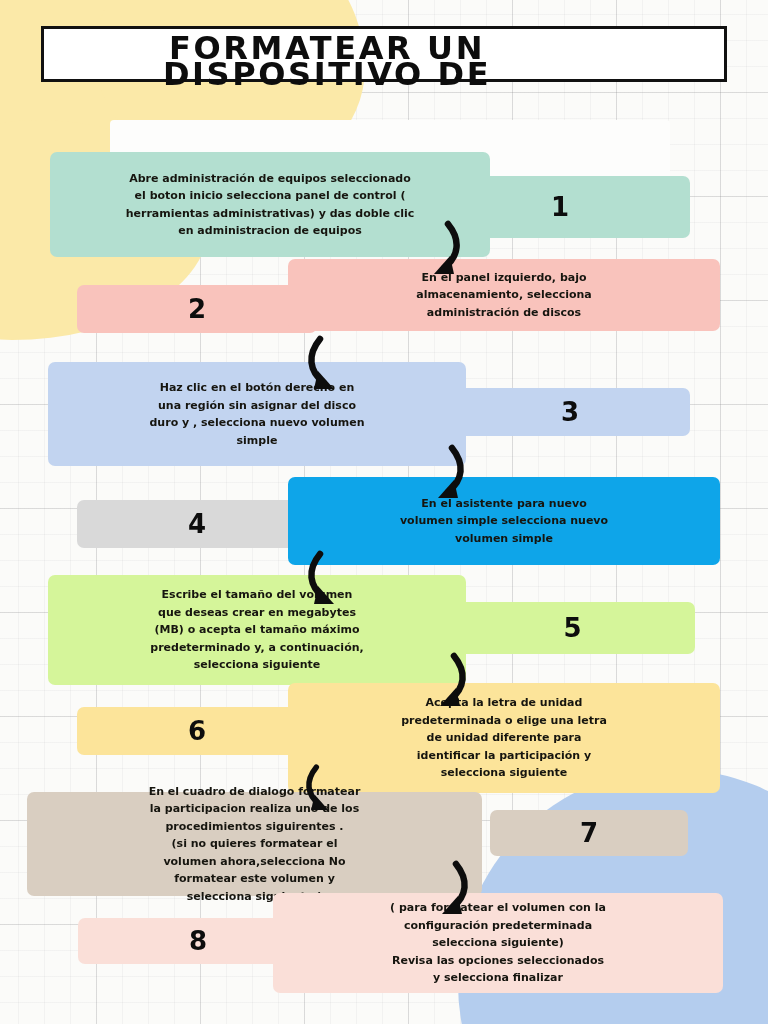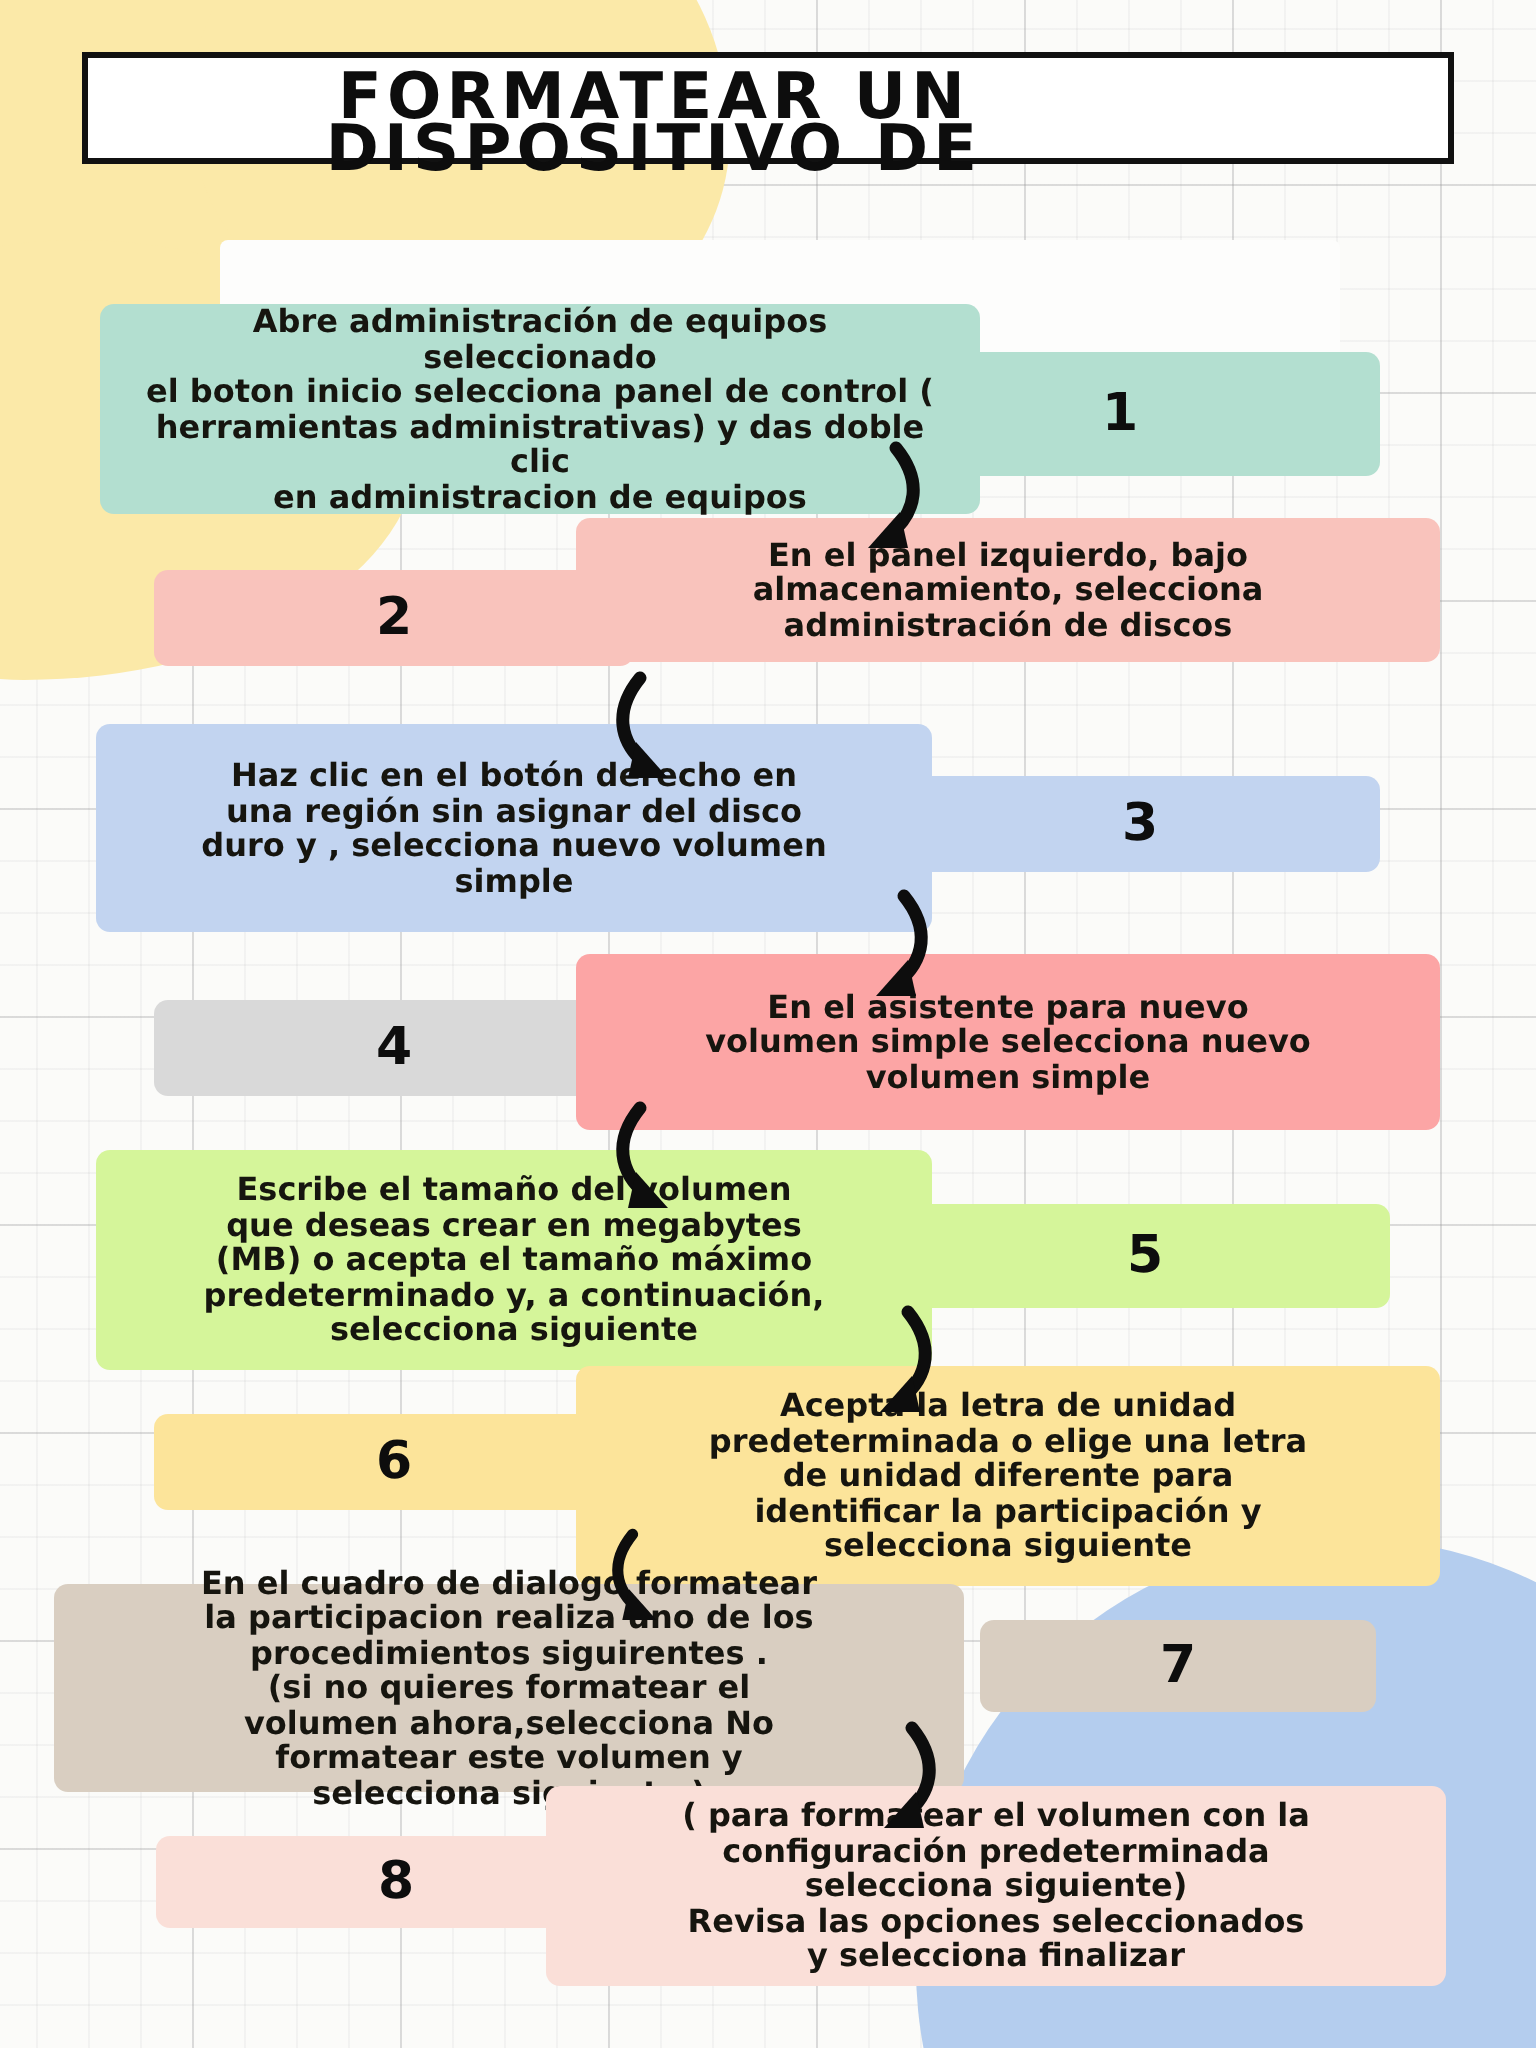--- a/index.html
+++ b/index.html
@@ -101,21 +101,21 @@
     border-radius: 7px;
     display: flex;
     align-items: center;
     justify-content: center;
     padding: 10px 16px;
     z-index: 6;
   }
   .step-text p {
     width: 100%;
     text-align: center;
-    font-size: 16px;
+    font-size: 11px;
     line-height: 17.5px;
     font-weight: 700;
     color: #16150f;
     font-family: "DejaVu Sans", sans-serif;
     white-space: pre-line;
   }
 
   .step-num {
     position: absolute;
     border-radius: 7px;
@@ -185,21 +185,21 @@
 una región sin asignar del disco
 duro y , selecciona nuevo volumen
 simple</p>
     </div>
   </div>
 
   <div class="step">
     <div class="step-num" style="left:77px; top:500px; width:240px; height:48px; background:#d9d9d9;">
       <span>4</span>
     </div>
-    <div class="step-text" style="left:288px; top:477px; width:432px; height:88px; background:#fca5a5;">
+    <div class="step-text" style="left:288px; top:477px; width:432px; height:88px; background:#0ea5e9;">
       <p>En el asistente para nuevo
 volumen simple selecciona nuevo
 volumen simple</p>
     </div>
   </div>
 
   <div class="step">
     <div class="step-num" style="left:450px; top:602px; width:245px; height:52px; background:#d5f59a;">
       <span>5</span>
     </div>

